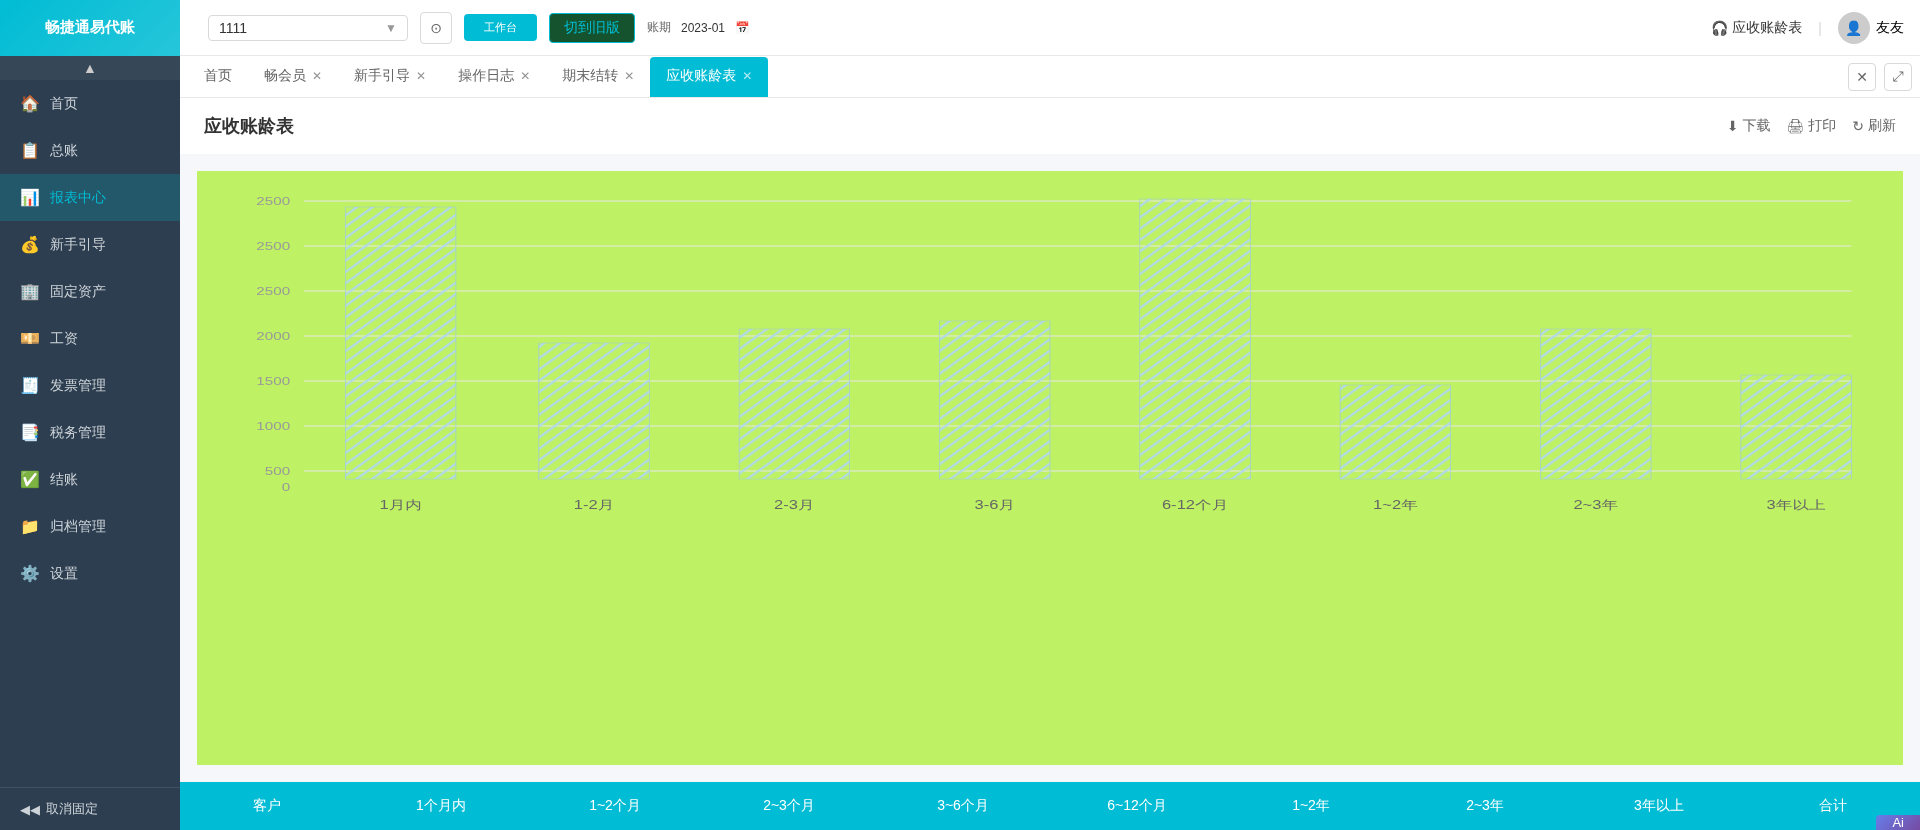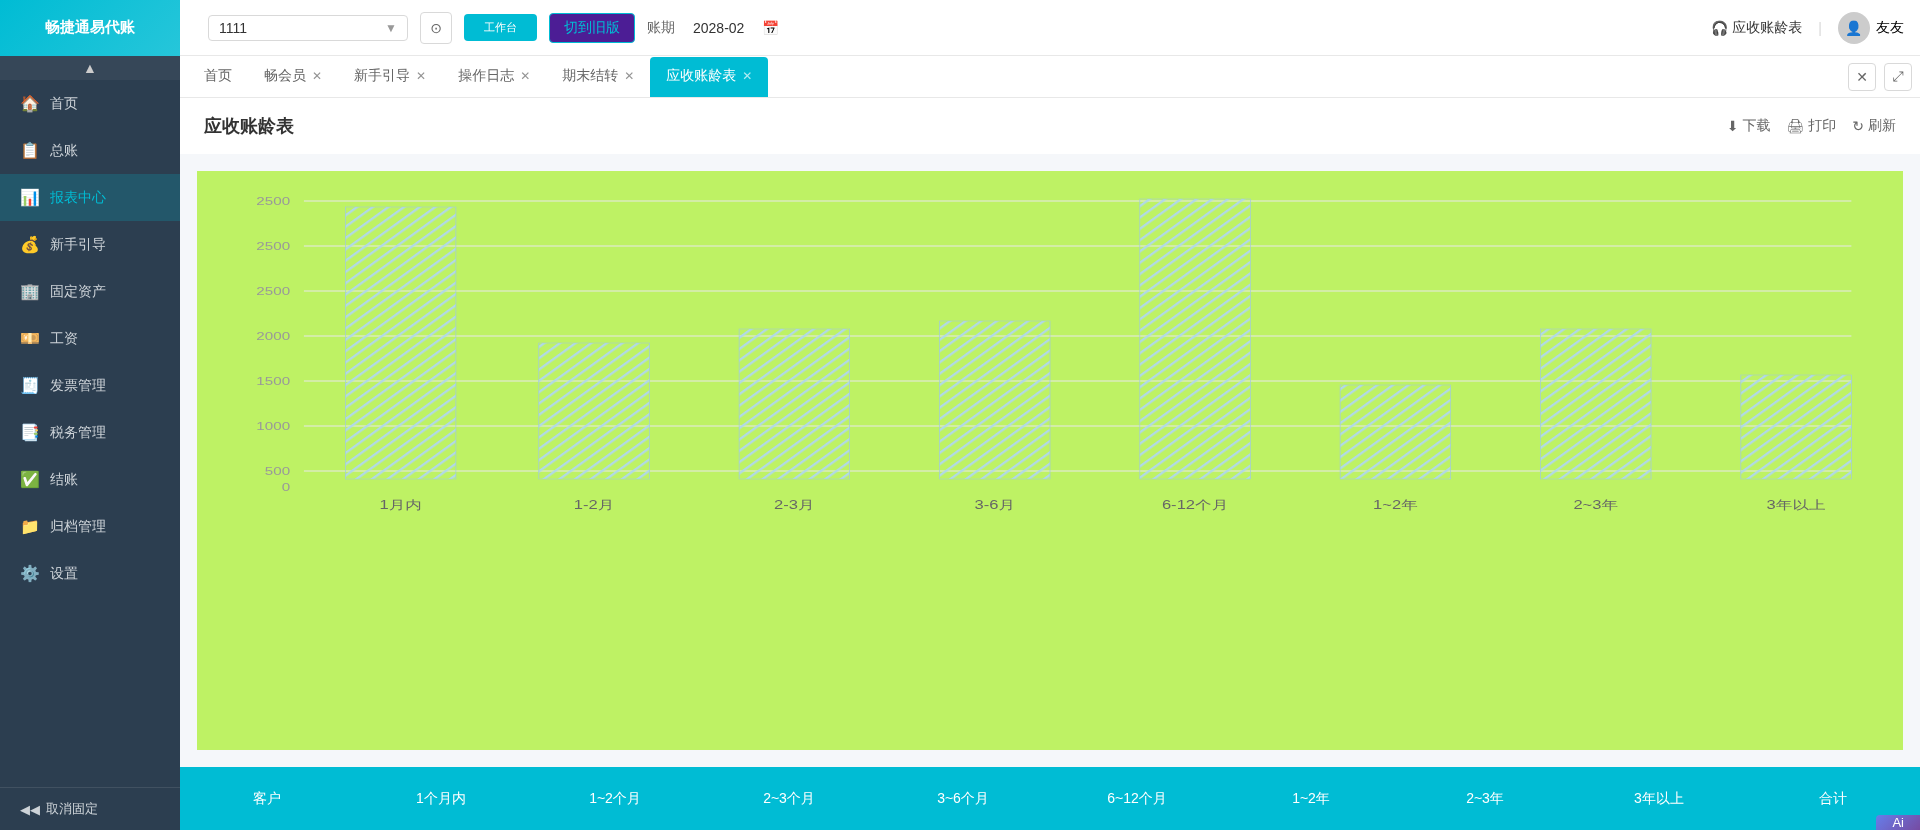--- a/index.html
+++ b/index.html
@@ -61,28 +61,28 @@
       font-size: 11px;
       cursor: pointer;
     }
     .switch-btn {
       border: 1px solid #00bcd4;
       color: #00bcd4;
       border-radius: 4px;
       padding: 5px 14px;
       font-size: 14px;
       cursor: pointer;
-      background: #4c1d95;
+      background: #14532d;
     }
     .period-area {
       display: flex;
       align-items: center;
-      gap: 18px;
+      gap: 10px;
       color: #333;
-      font-size: 14px;
+      font-size: 12px;
     }
     .period-label { color: #666; }
     .header-right {
       margin-left: auto;
       display: flex;
       align-items: center;
       gap: 16px;
     }
     .consultation {
       display: flex;
@@ -259,21 +259,21 @@
       height: 340px;
       position: relative;
     }
     svg.chart { width: 100%; height: 100%; }
 
     
     .table-header {
       background: #00bcd4;
       display: flex;
       flex-shrink: 0;
-      height: 63px;
+      height: 48px;
       align-items: center;
     }
     .th-cell {
       flex: 1;
       text-align: center;
       color: #fff;
       font-size: 14px;
       font-weight: 500;
       padding: 0 8px;
     }
@@ -302,21 +302,21 @@
     <span class="company-name">1111</span>
     <span class="dropdown-arrow">▼</span>
   </div>
   <div class="copy-btn">
     <span>⊙</span>
   </div>
   <button class="workbench-btn">工作台</button>
   <button class="switch-btn">切到旧版</button>
   <div class="period-area">
     <span class="period-label">账期</span>
-    <span>2028-02</span>
+    <span>2023-01</span>
     <span>📅</span>
   </div>
   <div class="header-right">
     <div class="consultation">
       <span>🎧</span>
       <span>应收账龄表</span>
     </div>
     <span style="color:#d9d9d9">|</span>
     <div class="user-area">
       <div class="user-avatar">👤</div>

